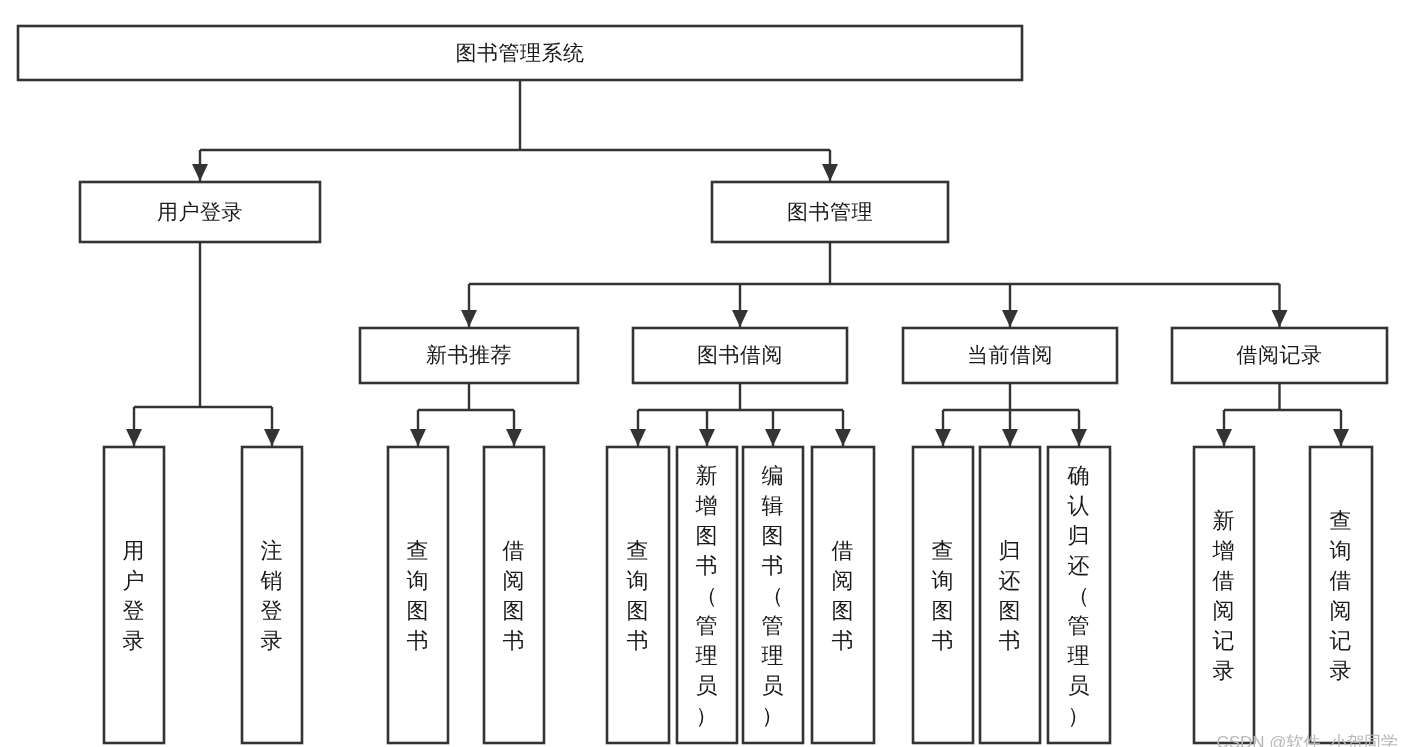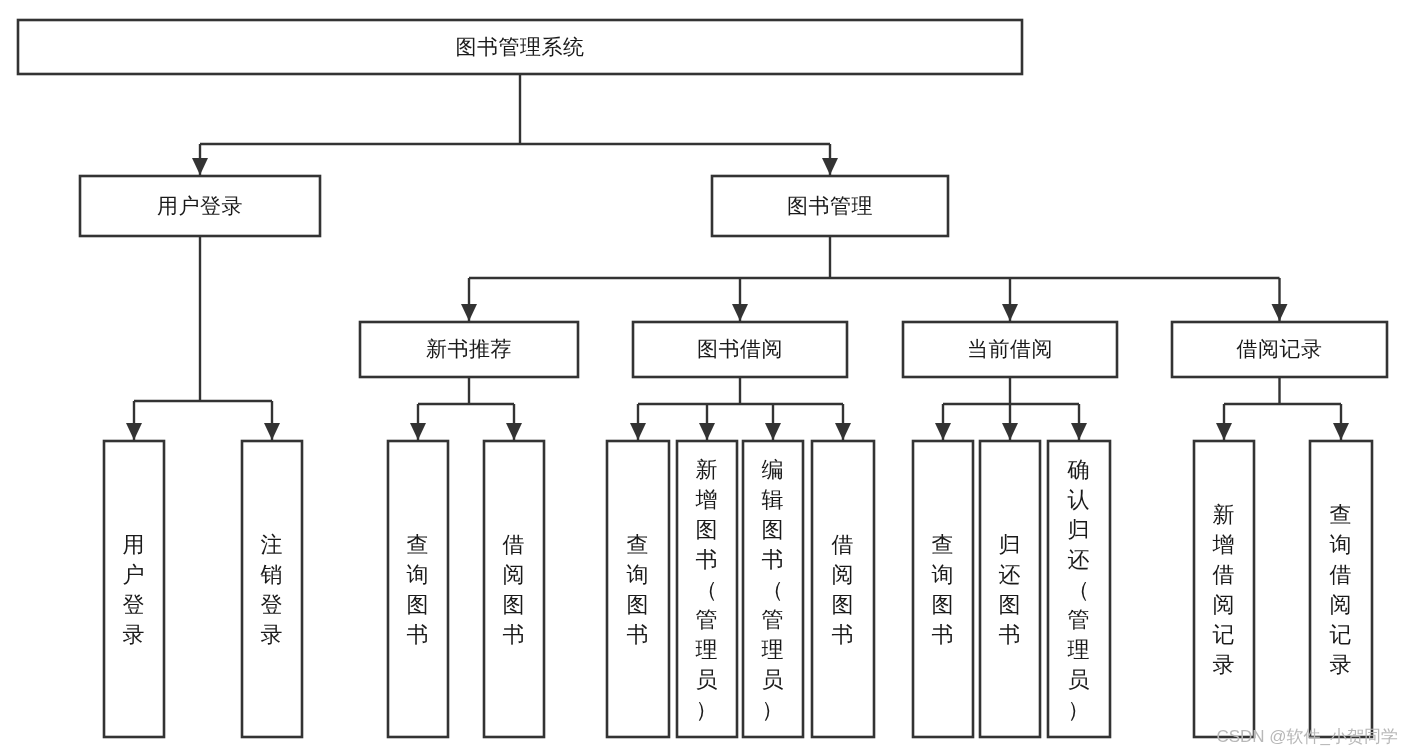--- a/index.html
+++ b/index.html
@@ -10,21 +10,21 @@
   body {
     width: 1405px;
     height: 747px;
     font-family: "Liberation Sans", "DejaVu Sans", sans-serif;
     overflow: hidden;
     position: relative;
   }
   #diagram-root {
     position: absolute;
     left: 0;
-    top: 4px;
+    top: 10px;
     width: 1405px;
     height: 531px;
   }
   svg.flow {
     display: block;
     width: 1405px;
     height: 747px;
   }
   .node-rect {
     fill: #ffffff;

